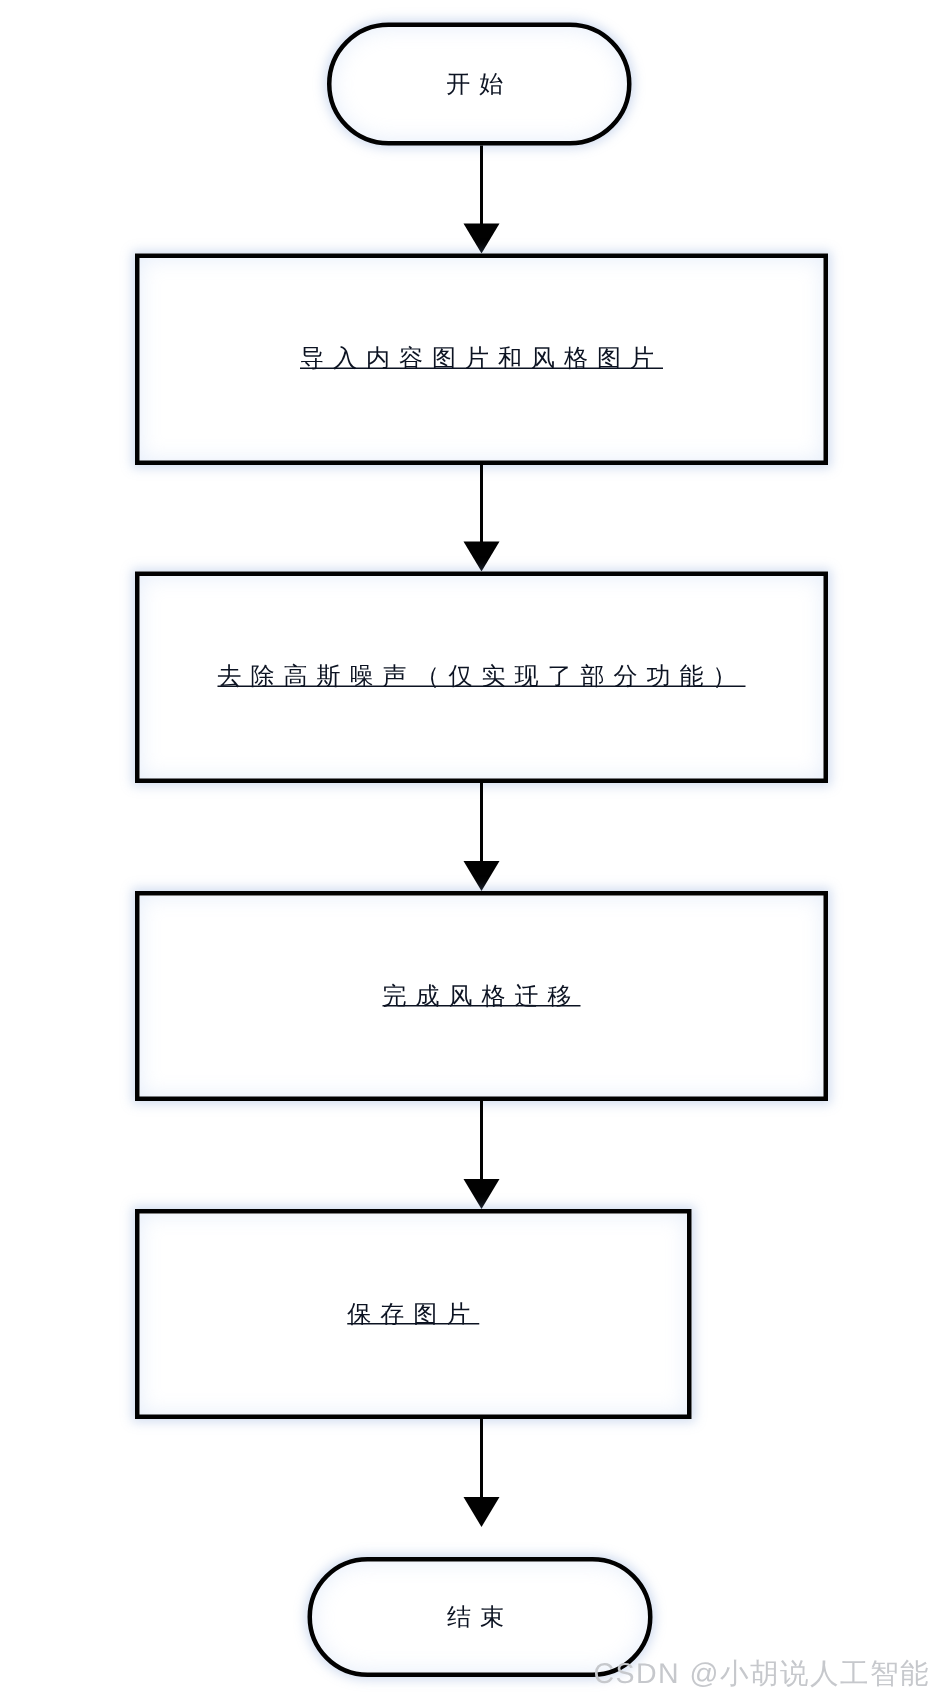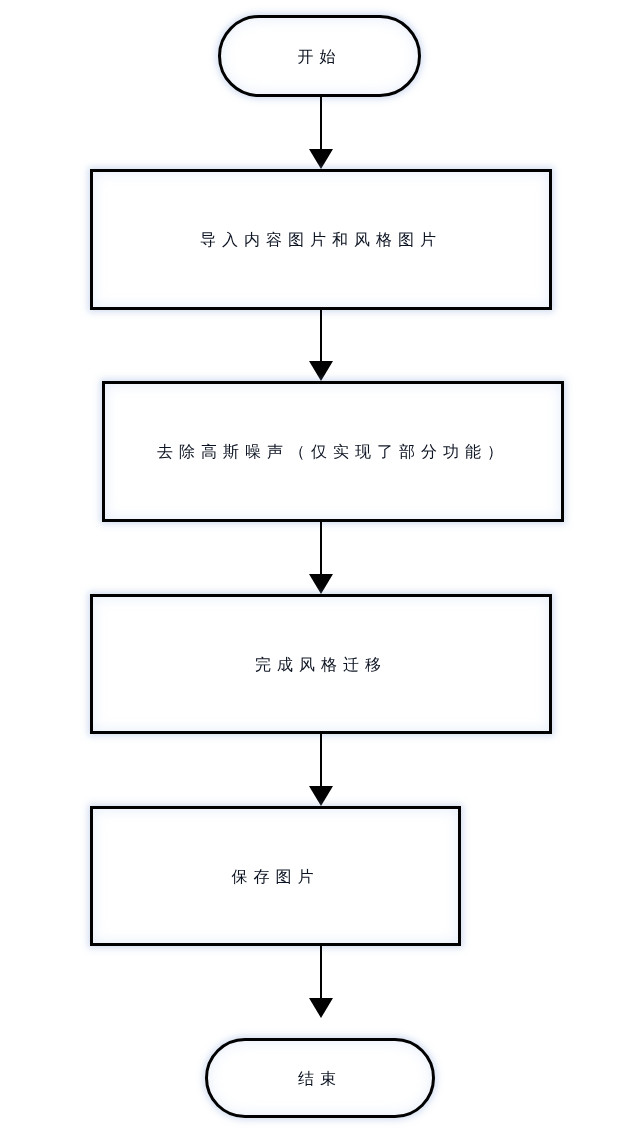--- a/index.html
+++ b/index.html
@@ -27,27 +27,28 @@
     justify-content: center;
     text-align: center;
     font-size: 16px;
     line-height: 33px;
     letter-spacing: 6px;
     box-shadow: 0 0 7px 2px rgba(125, 158, 212, 0.35),
                 inset 0 0 14px rgba(198, 216, 243, 0.45);
   }
   .node.process {
     padding: 16px 22px;
+    text-decoration: underline;
   }
   .node.terminator {
     border-radius: 999px;
   }
   #node-start  { left: 218px; top: 15px;   width: 203px; height: 82px;  }
   #node-import { left: 90px;  top: 169px;  width: 462px; height: 141px; }
-  #node-denoise{ left: 102px;  top: 381px;  width: 462px; height: 141px; }
+  #node-denoise{ left: 90px;  top: 381px;  width: 462px; height: 141px; }
   #node-transfer{ left: 90px; top: 594px;  width: 462px; height: 140px; }
   #node-save   { left: 90px;  top: 806px;  width: 371px; height: 140px; }
   #node-end    { left: 205px; top: 1018px; width: 230px; height: 80px; margin-top: 20px;  }
 
   
   .arrow {
     position: absolute;
     width: 24px;
     left: 309px;
   }
@@ -133,14 +134,15 @@
 
   <div class="arrow" id="arrow-5">
     <div class="shaft"></div>
     <div class="head"></div>
   </div>
 
   <div class="node terminator" id="node-end">
     <span>结束</span>
   </div>
 
+  <div id="watermark">CSDN @小胡说人工智能</div>
 
 </div>
 
 </body></html>

